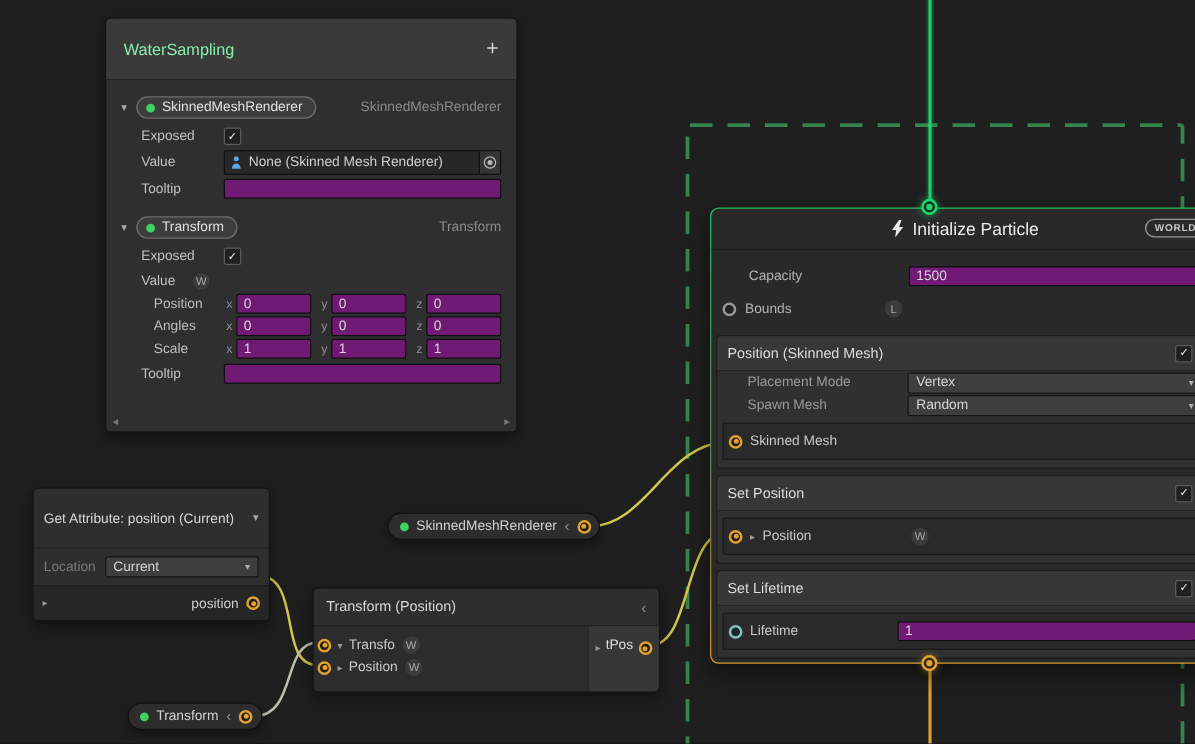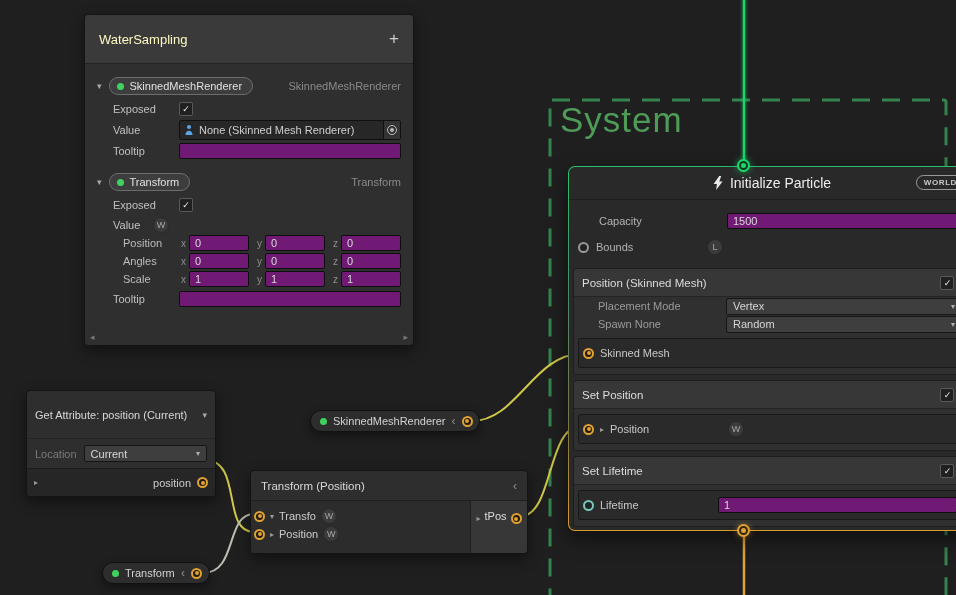--- a/index.html
+++ b/index.html
@@ -27,21 +27,21 @@
   .dd .arw{margin-left:auto;font-size:8px;color:#b0b0b0;}
   .wbadge{width:14px;height:14px;border-radius:50%;background:#3b3b3b;color:#a8a8a8;font-size:9px;
           display:flex;align-items:center;justify-content:center;border:1px solid #2a2a2a;flex:none;}
   .chev{color:#a8a8a8;font-size:9px;flex:none;}
   .exp{color:#9a9a9a;font-size:8px;flex:none;}
   .collapse{color:#8d8d8d;font-size:12px;flex:none;line-height:1;}
   
   .bb{left:84px;top:14px;width:328px;height:330px;background:#2f2f2f;}
   .bb-h{height:48px;background:#3a3a3a;border-bottom:1px solid #242424;border-radius:4px 4px 0 0;
         display:flex;align-items:center;justify-content:space-between;padding:0 14px;}
-  .bb-title{font-size:13px;color:#fef9c3;}
+  .bb-title{font-size:13px;color:#86efac;}
   .bb-add{font-size:17px;color:#cfcfcf;cursor:pointer;}
   .bb-prop{display:flex;align-items:center;height:22px;margin:11px 12px 0 12px;gap:7px;}
   .bb-pill{display:inline-flex;align-items:center;gap:6px;background:#3d3d3d;border:1px solid #6d6d6d;
            border-radius:10px;padding:2px 10px 2px 7px;color:#e0e0e0;}
   .bb-type{margin-left:auto;color:#8a8a8a;}
   .frow{display:flex;align-items:center;margin:3px 12px 0 28px;height:18px;}
   .frow .lbl{width:66px;color:#c0c0c0;flex:none;}
   .objfield{flex:1;height:18px;background:#272727;border:1px solid #101010;border-radius:2px;
             display:flex;align-items:center;gap:4px;padding-left:3px;overflow:hidden;}
   .objfield .txt{flex:1;color:#cfcfcf;white-space:nowrap;}
@@ -115,21 +115,20 @@
   .flowdot.orange::after{content:"";position:absolute;inset:2px;border-radius:50%;background:#e0a232;}
 </style>
 </head>
 <body>
 
 <div class="stage">
 
   <svg class="sysborder" width="402" height="497">
     <rect x="2" y="2" width="396" height="580" rx="2" fill="none" stroke-width="3" stroke-dasharray="18 12" stroke="#35834f"></rect>
   </svg>
-  <div class="systitle">System</div>
 
   <svg class="wires" width="956" height="595">
     <path d="M744,0 L744,160" fill="none" stroke-width="7" opacity="0.18" stroke="#19d96b"></path>
     <path d="M744,0 L744,160" fill="none" stroke-width="2.5" stroke="#19d96b"></path>
     <path d="M744,536 L744,596" fill="none" stroke-width="2.5" stroke="#e0a232"></path>
     <path d="M472,421 C517,421 534,354 581,354" fill="none" stroke-width="2" stroke="#cfc84a"></path>
     <path d="M205,460 C243,460 221,532 254,532" fill="none" stroke-width="2" stroke="#cfc84a"></path>
     <path d="M521,516 C553,516 547,426 581,426" fill="none" stroke-width="2" stroke="#cfc84a"></path>
     <path d="M203,573 C238,573 225,514 254,514" fill="none" stroke-width="2" stroke="#bcbfb2"></path>
   </svg>
@@ -331,21 +330,21 @@
           <span class="chev">▾</span>
         </div>
         <div class="blkrow">
           <span class="lbl">Placement Mode</span>
           <span class="dd">
             <span>Vertex</span>
             <span class="arw">▾</span>
           </span>
         </div>
         <div class="blkrow">
-          <span class="lbl">Spawn None</span>
+          <span class="lbl">Spawn Mesh</span>
           <span class="dd">
             <span>Random</span>
             <span class="arw">▾</span>
           </span>
         </div>
         <div class="subpanel">
           <span class="port connected"></span>
           <span class="plbl">Skinned Mesh</span>
         </div>
       </div>

